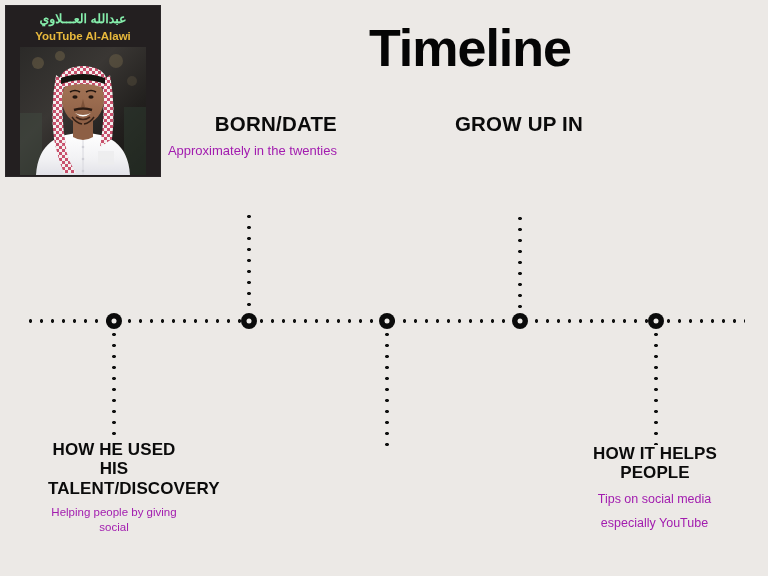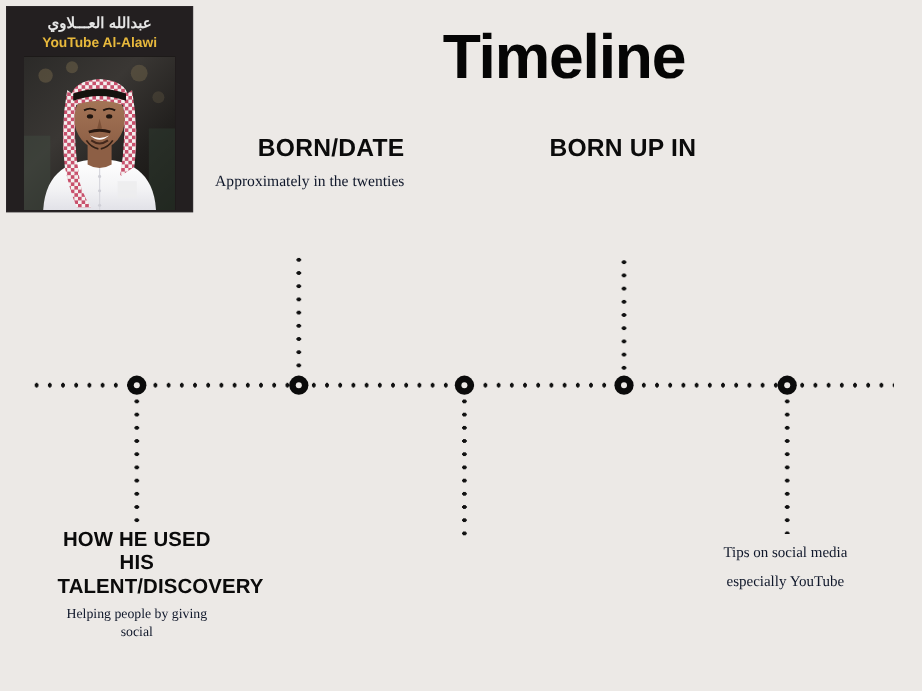--- a/index.html
+++ b/index.html
@@ -29,21 +29,21 @@
     left: 6px;
     top: 6px;
     width: 154px;
     height: 170px;
     background: #231F20;
     box-shadow: 0 0 0 1px #2b2729;
     overflow: hidden;
   }
   .profile-name-ar {
     text-align: center;
-    color: #e5e5e5;
+    color: #86efac;
     font-size: 12.5px;
     font-weight: bold;
     letter-spacing: 0.3px;
     margin-top: 7px;
     line-height: 1.1;
     direction: rtl;
   }
   .profile-name-en {
     text-align: center;
     color: #E8B93C;
@@ -130,23 +130,22 @@
     position: absolute;
     text-align: center;
     transform: translateX(-50%);
   }
   .event .ev-title {
     font-weight: bold;
     color: #0b0b0b;
     line-height: 1.14;
   }
   .event .ev-sub {
-    color: #0f172a;
+    color: #a21caf;
     line-height: 1.3;
-    font-family: Liberation Serif, serif;
   }
 
   
   .ev-born { left: 249px; top: 112px; width: 176px; text-align: right; }
   .ev-born .ev-title { font-size: 20.5px; letter-spacing: 0.2px; }
   .ev-born .ev-sub { font-size: 13px; margin-top: 8px; }
 
   .ev-grow { left: 519px; top: 112px; width: 200px; }
   .ev-grow .ev-title { font-size: 20.5px; letter-spacing: 0.2px; }
   .ev-grow .ev-sub { font-size: 13px; margin-top: 48px; }
@@ -256,27 +255,28 @@
   <div class="node" style="left:387px;"></div>
   <div class="node" style="left:520px;"></div>
   <div class="node" style="left:656px;"></div>
 
   <div class="event ev-born">
     <div class="ev-title">BORN/DATE</div>
     <div class="ev-sub">Approximately in the twenties</div>
   </div>
 
   <div class="event ev-grow">
-    <div class="ev-title">BORN UP IN</div>
+    <div class="ev-title">GROW UP IN</div>
   </div>
 
   <div class="event ev-talent">
     <div class="ev-title">HOW HE USED HIS TALENT/DISCOVERY</div>
     <div class="ev-sub">Helping people by giving social</div>
   </div>
 
 
   <div class="event ev-helps">
+    <div class="ev-title">HOW IT HELPS PEOPLE</div>
     <div class="ev-sub ev-sub-wide">Tips on social media</div>
     <div class="ev-sub ev-sub-wide">especially YouTube</div>
   </div>
 
 </div>
 
 </body></html>

